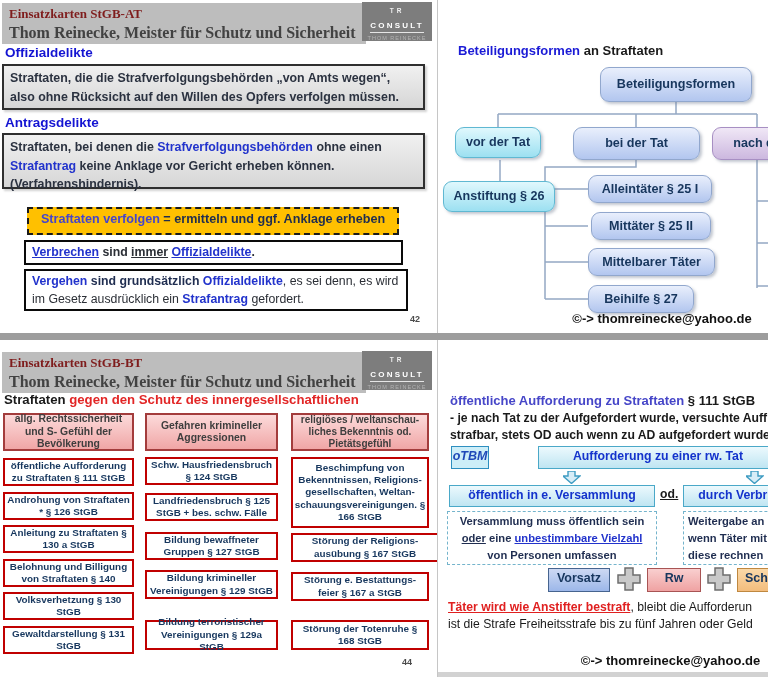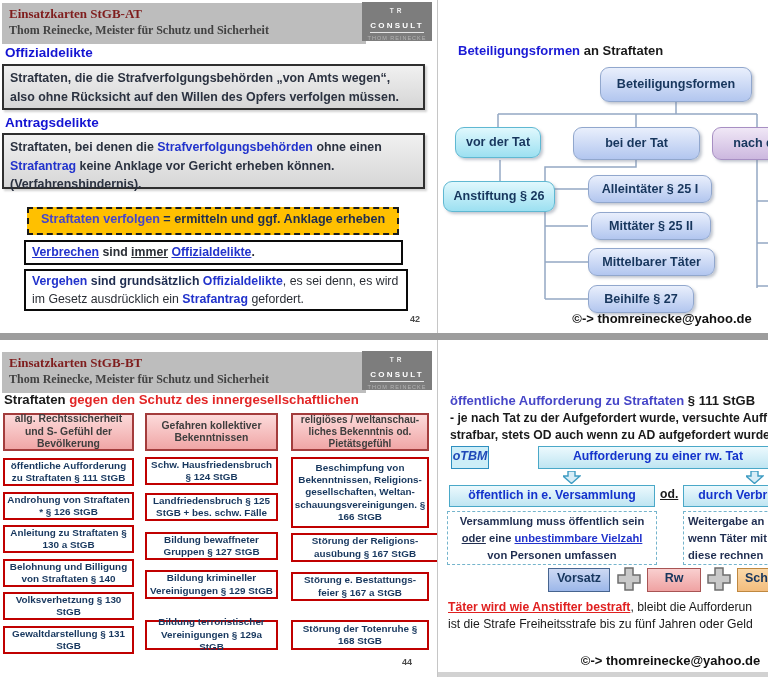--- a/index.html
+++ b/index.html
@@ -3,21 +3,21 @@
 <meta charset="utf-8">
 <style>
   html,body{margin:0;padding:0;background:#fff;}
   #canvas{position:relative;width:768px;height:677px;background:#fff;overflow:hidden;
           font-family:"Liberation Sans",sans-serif;}
   .abs{position:absolute;}
   .quad{position:absolute;overflow:hidden;background:#fff;}
   
   .hdrbar{background:#bdbdbd;padding:3px 0 0 7px;font-family:"Liberation Serif",serif;}
   .hdr-t{font-size:13px;font-weight:bold;color:#7f1d1d;line-height:1.3;}
-  .hdr-s{font-size:12px;font-weight:bold;color:#424242;line-height:1.3;}
+  .hdr-s{font-size:16px;font-weight:bold;color:#424242;line-height:1.3;}
   .logo{background:#7d7d7d;text-align:center;padding-top:5px;box-sizing:border-box;}
   .logo-tr{font-size:6.5px;font-weight:bold;color:#efefef;letter-spacing:3px;line-height:1.1;}
   .logo-co{display:inline-block;font-size:8px;font-weight:bold;color:#fff;letter-spacing:2.2px;
            border-bottom:1px solid #e6e6e6;padding-bottom:1px;line-height:1.2;}
   .logo-th{font-size:5.5px;color:#b3b3b3;letter-spacing:1px;margin-top:2px;}
   .bluehead{font-size:13.5px;font-weight:bold;color:#1414d2;}
   .graybox{background:linear-gradient(#f0f0f0,#d6d6d6);border:2px solid #2f2f2f;
            box-sizing:border-box;padding:3px 6px;font-size:12.4px;font-weight:bold;
            color:#2b3240;line-height:1.5;box-shadow:2px 2px 2px rgba(0,0,0,.18);}
   .blue{color:#2233cc;}
@@ -139,21 +139,21 @@
       <div class="logo-tr">TR</div>
       <div><span class="logo-co">CONSULT</span></div>
       <div class="logo-th">THOM REINECKE</div>
     </div>
 
     <div class="abs redtitle" style="left:4px;top:47px;">
       <span style="color:#1a1a1a">Straftaten </span><span style="color:#e22626">gegen den Schutz des innergesellschaftlichen</span>
     </div>
 
     <div class="abs pinkhdr" style="left:3px;top:68px;width:131px;height:38px;">allg. Rechtssicherheit und S- Gefühl der Bevölkerung</div>
-    <div class="abs pinkhdr" style="left:145px;top:68px;width:133px;height:38px;">Gefahren kollektiver Bekenntnissen</div>
+    <div class="abs pinkhdr" style="left:145px;top:68px;width:133px;height:38px;">Gefahren krimineller Aggressionen</div>
     <div class="abs pinkhdr" style="left:291px;top:68px;width:138px;height:38px;font-size:10px;">religiöses / weltanschau- liches Bekenntnis od. Pietätsgefühl</div>
 
     <div class="abs redbox" style="left:3px;top:113px;width:131px;height:28px;">öffentliche Aufforderung zu Straftaten § 111 StGB</div>
     <div class="abs redbox" style="left:3px;top:147px;width:131px;height:28px;">Androhung von Straftaten * § 126 StGB</div>
     <div class="abs redbox" style="left:3px;top:180px;width:131px;height:28px;">Anleitung zu Straftaten § 130 a StGB</div>
     <div class="abs redbox" style="left:3px;top:214px;width:131px;height:28px;">Belohnung und Billigung von Straftaten § 140</div>
     <div class="abs redbox" style="left:3px;top:247px;width:131px;height:28px;">Volksverhetzung § 130 StGB</div>
     <div class="abs redbox" style="left:3px;top:281px;width:131px;height:28px;">Gewaltdarstellung § 131 StGB</div>
 
     <div class="abs redbox" style="left:145px;top:112px;width:133px;height:28px;">Schw. Hausfriedensbruch § 124 StGB</div>

